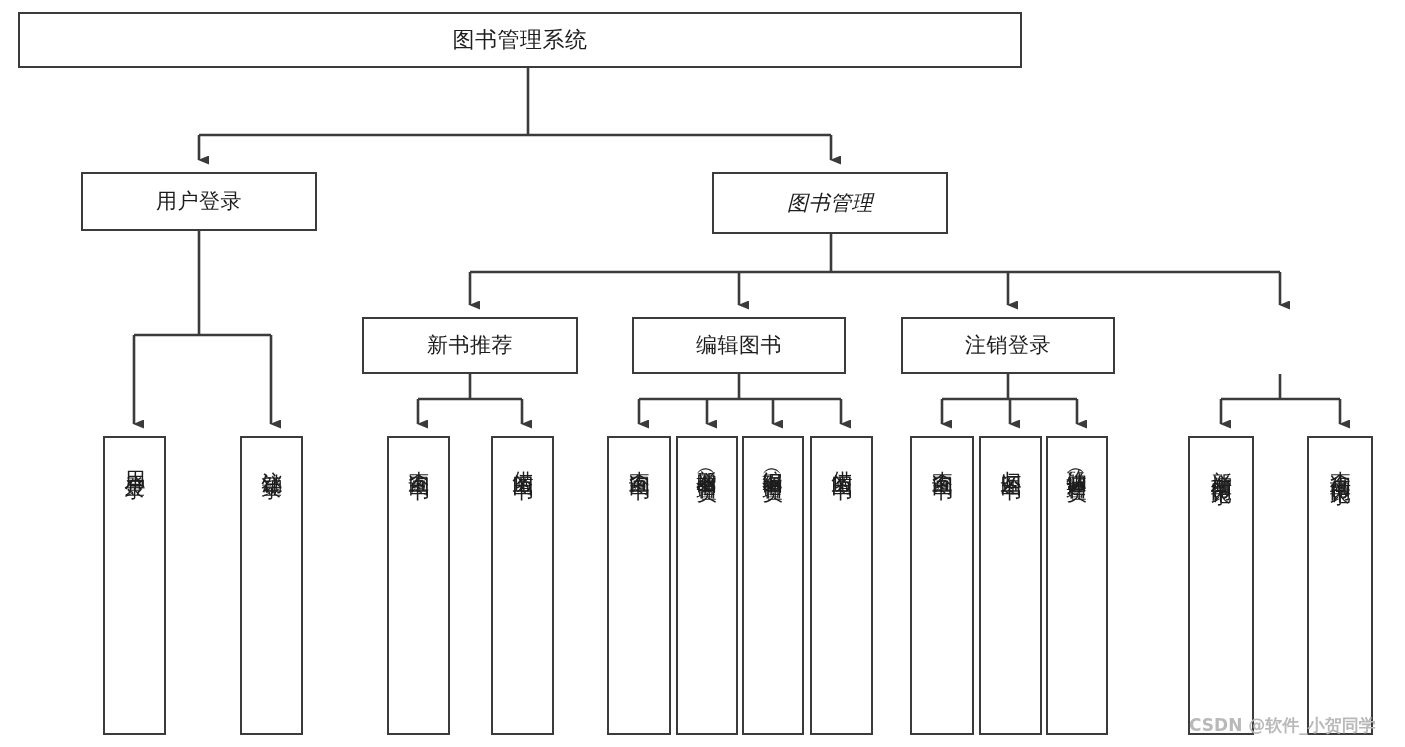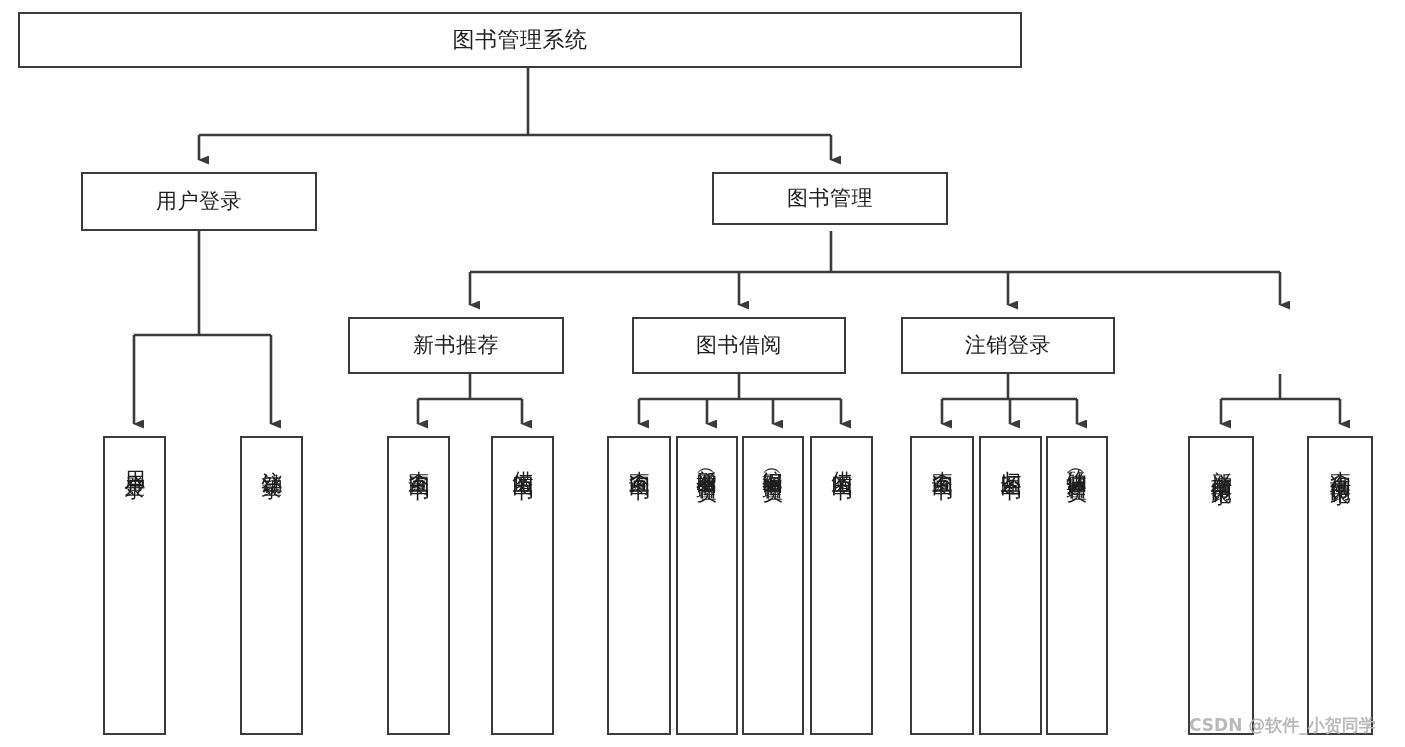--- a/index.html
+++ b/index.html
@@ -134,29 +134,29 @@
     </g>
   </svg>
 
   <div class="node horizontal root" style="left:18px; top:12px; width:1004px; height:56px;">
     <span class="node-label">图书管理系统</span>
   </div>
 
   <div class="node horizontal" style="left:81px; top:172px; width:236px; height:59px;">
     <span class="node-label">用户登录</span>
   </div>
-  <div class="node horizontal" style="left:712px; top:172px; width:236px; height:53px;">
+  <div class="node horizontal" style="left:712px; top:172px; width:236px; height:62px;font-style:italic;">
     <span class="node-label">图书管理</span>
   </div>
 
-  <div class="node horizontal" style="left:348px; top:317px; width:216px; height:57px;">
+  <div class="node horizontal" style="left:362px; top:317px; width:216px; height:57px;">
     <span class="node-label">新书推荐</span>
   </div>
   <div class="node horizontal" style="left:632px; top:317px; width:214px; height:57px;">
-    <span class="node-label">图书借阅</span>
+    <span class="node-label">编辑图书</span>
   </div>
   <div class="node horizontal" style="left:901px; top:317px; width:214px; height:57px;">
     <span class="node-label">注销登录</span>
   </div>
 
   <div class="node vertical" style="left:103px; top:436px; width:63px; height:299px;">
     <span class="node-label">用户登录</span>
   </div>
   <div class="node vertical" style="left:240px; top:436px; width:63px; height:299px;">
     <span class="node-label">注销登录</span>

